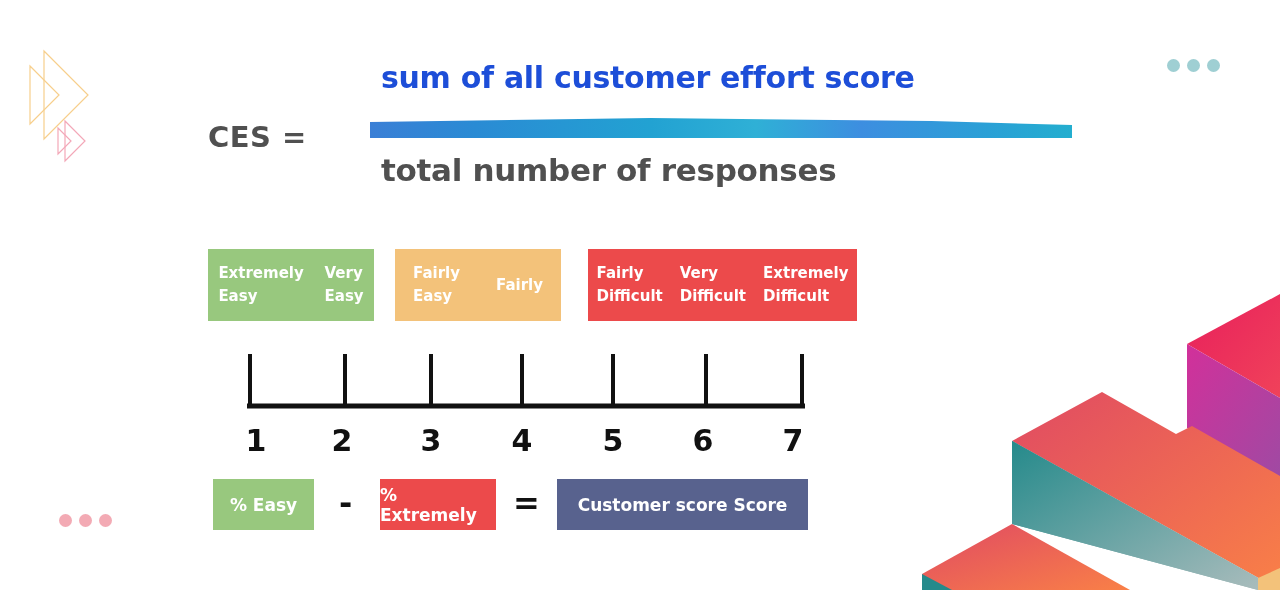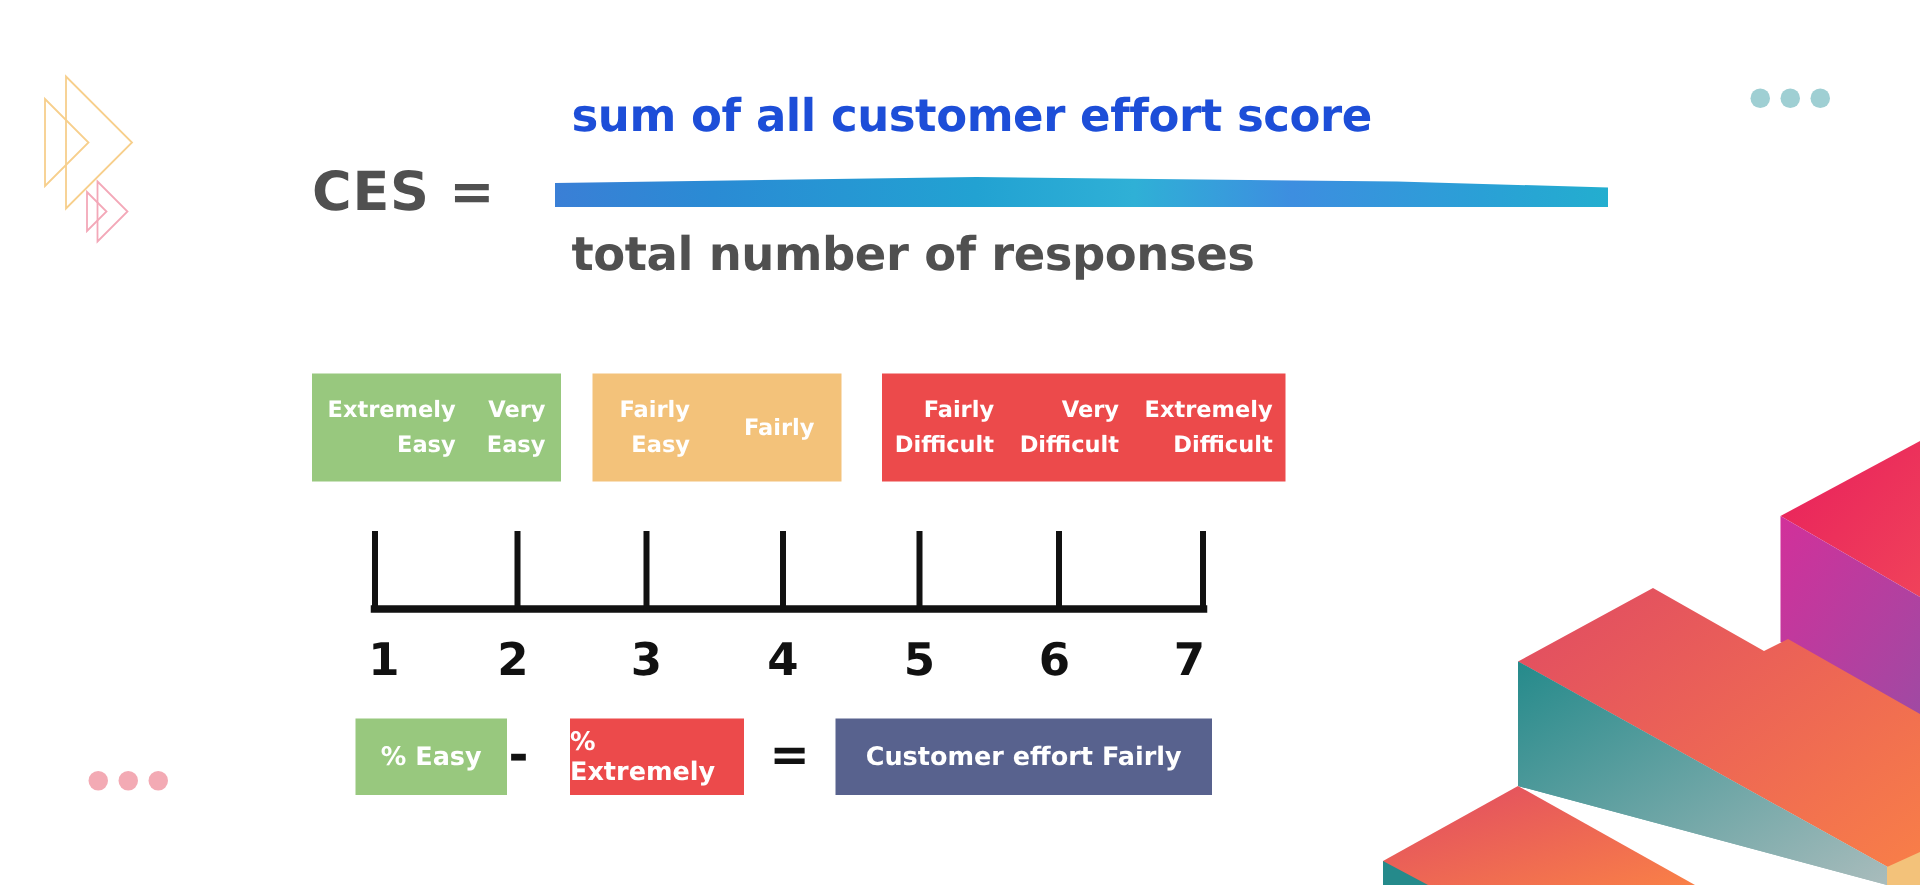--- a/index.html
+++ b/index.html
@@ -1,33 +1,33 @@
 <!DOCTYPE html>
 <html><head>
 <meta charset="utf-8">
 <style>
   html, body { margin:0; padding:0; }
   body { width:1280px; height:590px; position:relative; overflow:hidden; background:#ffffff;
          font-family:"DejaVu Sans", "Liberation Sans", sans-serif; }
   .abs { position:absolute; }
-  .ces-label { left:208px; top:108px; font-size:36px; font-weight:bold; color:#505050; letter-spacing:0.5px; }
+  .ces-label { left:208px; top:120px; font-size:29px; font-weight:bold; color:#505050; letter-spacing:0.5px; }
   .numerator { left:381px; top:60px; font-size:30px; font-weight:bold; color:#1d4ed8; white-space:nowrap; letter-spacing:-0.3px; }
   .denominator { left:381px; top:152px; font-size:31px; font-weight:bold; color:#505050; white-space:nowrap; letter-spacing:-0.3px; }
   .fraction-bar { left:370px; top:118px; width:702px; height:20px;
     background:linear-gradient(90deg,#3a7fd6 0%,#2a8bd4 15%,#22a2d2 40%,#2fb0d6 55%,#3d8ee0 70%,#2aa0d6 88%,#23aecf 100%);
     clip-path:polygon(0 20%, 40% 0%, 80% 15%, 100% 35%, 100% 100%, 0 100%); }
-  .cat-box { display:flex; align-items:center; justify-content:space-around; color:#fff; font-weight:bold; font-size:15px; text-align:right; line-height:23px; }
+  .cat-box { display:flex; align-items:center; justify-content:space-around; color:#fff; font-weight:bold; font-size:15px; text-align:left; line-height:23px; }
   .cat-box span { display:block; }
   .easy-box { left:208px; top:249px; width:166px; height:72px; background:#98c87e; }
   .neutral-box { left:395px; top:249px; width:166px; height:72px; background:#f3c27a; }
   .difficult-box { left:588px; top:249px; width:269px; height:72px; background:#ec4a4b; }
   .scale { left:247px; top:354px; width:558px; height:55px; }
   .tick-num { font-size:30px; font-weight:bold; color:#111; top:423px; width:30px; text-align:center; }
   .formula-box { color:#fff; font-size:17px; font-weight:bold; display:flex; align-items:center; justify-content:center; }
-  .pct-easy { left:213px; top:479px; width:101px; height:51px; background:#98c87e;margin-left:24px; }
+  .pct-easy { left:213px; top:479px; width:101px; height:51px; background:#98c87e; }
   .pct-difficult { left:380px; top:479px; width:116px; height:51px; background:#ec4a4b; }
   .ces-result { left:557px; top:479px; width:251px; height:51px; background:#58628e; }
   .op { font-size:32px; font-weight:bold; color:#111; }
   .dot { width:13px; height:13px; border-radius:50%; }
 </style>
 </head>
 <body>
 
 <svg class="abs" style="left:25px;top:45px" width="70" height="120" viewBox="0 0 70 120">
   <polygon points="19,6 63,50 19,94" fill="none" stroke="#f7cf8c" stroke-width="1.2"></polygon>
@@ -104,21 +104,21 @@
 <div class="abs tick-num" style="left:416px">3</div>
 <div class="abs tick-num" style="left:507px">4</div>
 <div class="abs tick-num" style="left:598px">5</div>
 <div class="abs tick-num" style="left:688px">6</div>
 <div class="abs tick-num" style="left:778px">7</div>
 
 <div class="abs formula-box pct-easy">% Easy</div>
 <div class="abs op" style="left:339px;top:484px">-</div>
 <div class="abs formula-box pct-difficult">% Extremely</div>
 <div class="abs op" style="left:513px;top:484px">=</div>
-<div class="abs formula-box ces-result">Customer effort Fairly</div>
+<div class="abs formula-box ces-result">Customer score Score</div>
 
 <svg class="abs" style="left:900px;top:280px" width="380" height="310" viewBox="0 0 380 310">
   <defs>
     <linearGradient id="gTop" x1="0" y1="0" x2="1" y2="1">
       <stop offset="0" stop-color="#e04a63"></stop>
         <stop offset="1" stop-color="#f98047"></stop>
     </linearGradient>
     <linearGradient id="gTeal" x1="0" y1="0" x2="1" y2="1">
       <stop offset="0" stop-color="#258a8b"></stop>
         <stop offset="1" stop-color="#a9bcbc"></stop>

